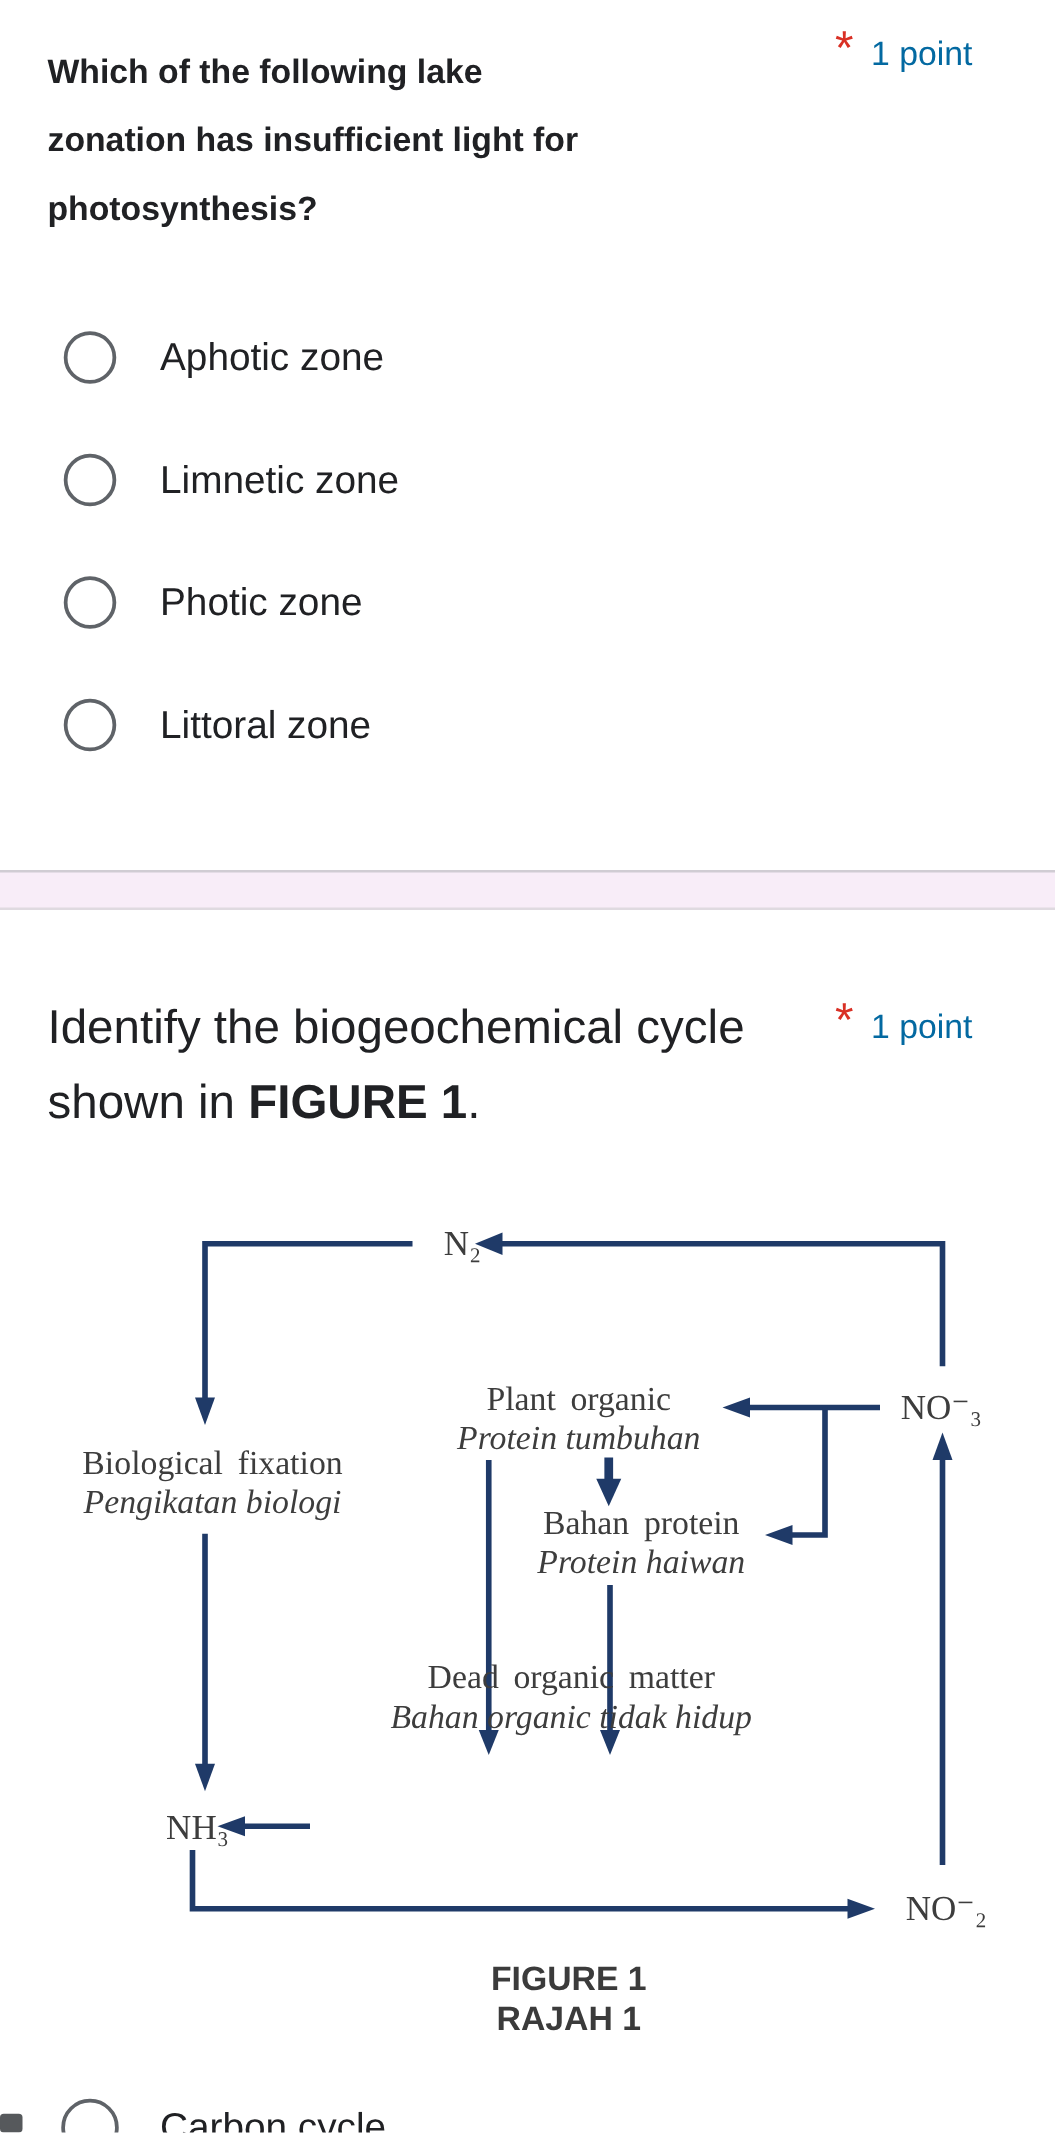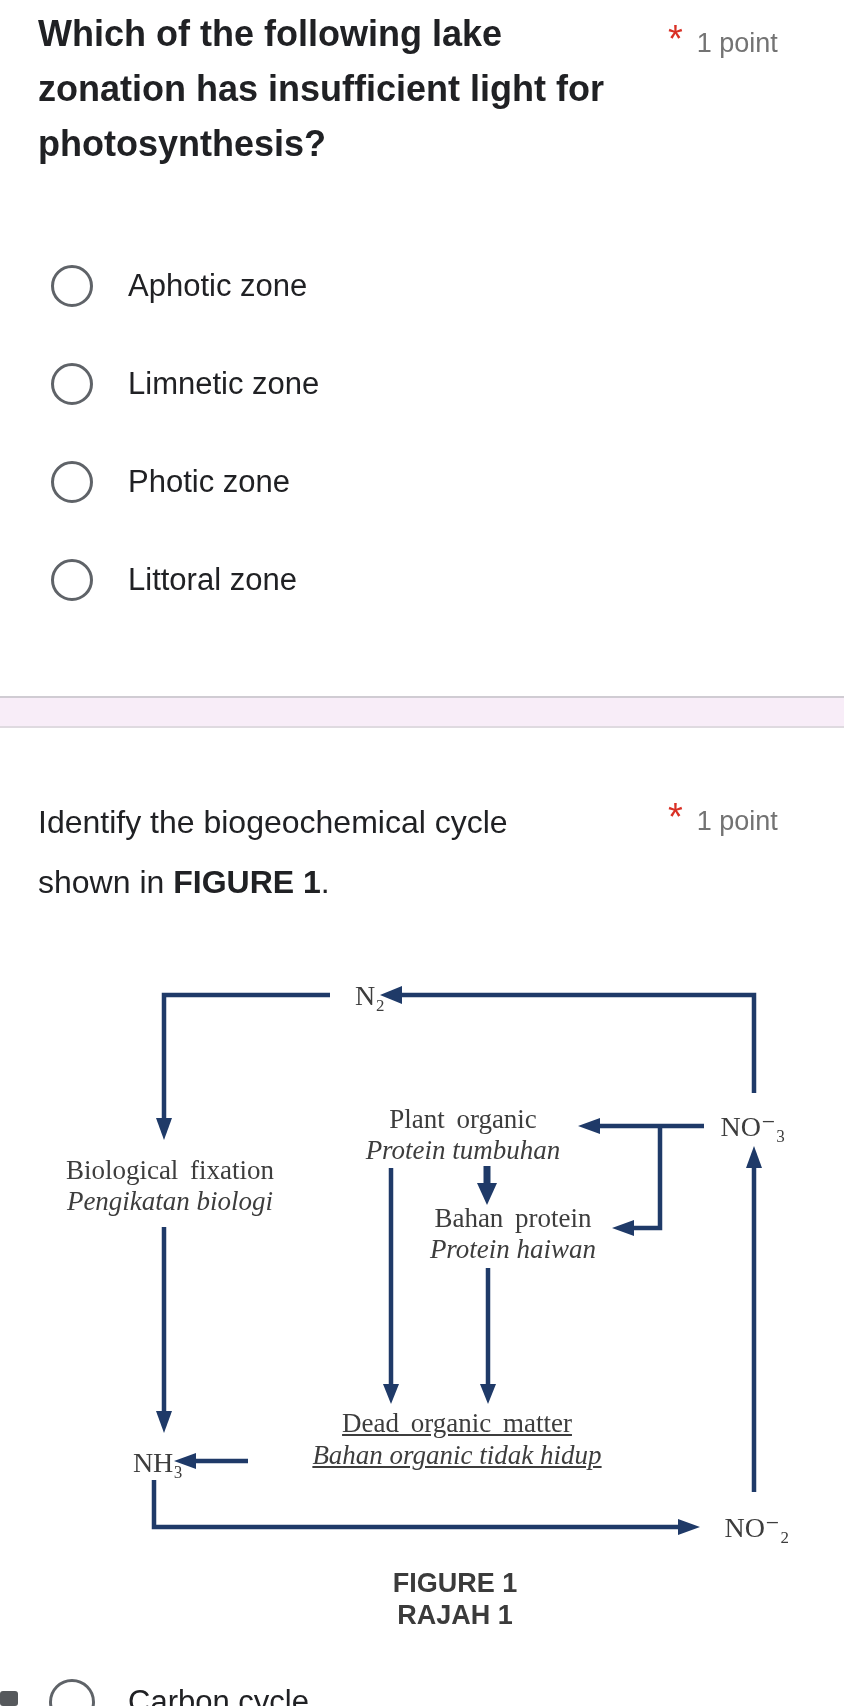--- a/index.html
+++ b/index.html
@@ -2,27 +2,27 @@
 <html><head>
 <meta charset="utf-8">
 <style>
   html,body{margin:0;padding:0;}
   body{
     width:844px;height:1706px;position:relative;overflow:hidden;
     background:#ffffff;font-family:"Liberation Sans",sans-serif;
   }
   
   .q-title{position:absolute;left:38px;color:#202124;}
-  .q1-title{top:6px;font-size:36px;font-weight:700;line-height:55px;}
-  .q2-title{top:792px;font-size:32px;font-weight:400;line-height:60px;}
+  .q1-title{top:30px;font-size:27px;font-weight:700;line-height:55px;}
+  .q2-title{top:792px;font-size:38px;font-weight:400;line-height:60px;}
   .q2-title .bold{font-weight:700;}
   
   .points{position:absolute;left:668px;display:flex;align-items:flex-start;}
   .points .star{color:#d93025;font-size:38px;line-height:1;font-weight:400;}
-  .points .pts{color:#737373;font-size:27px;margin-left:14px;margin-top:8px;white-space:nowrap;}
+  .points .pts{color:#0369a1;font-size:27px;margin-left:14px;margin-top:8px;white-space:nowrap;}
   .q1-points{top:20px;}
   .q2-points{top:798px;}
   
   .opt{position:absolute;left:51px;display:flex;align-items:center;height:44px;justify-content:space-between;}
   .radio{width:42px;height:42px;border:3px solid #5f6368;border-radius:50%;
          box-sizing:border-box;background:#fff;flex:0 0 auto;}
   .opt-label{margin-left:35px;font-size:31px;color:#202124;white-space:nowrap;}
   
   .band{position:absolute;left:0;top:696px;width:844px;height:32px;
         background:#f8edf8;border-top:2px solid #d0ccd3;border-bottom:2px solid #dfdae0;
@@ -157,21 +157,21 @@
     <div class="ms">Protein tumbuhan</div>
   </div>
   <div class="fig-label" style="left:398px;top:1203px;width:230px;">
     <div class="en">Bahan protein</div>
     <div class="ms">Protein haiwan</div>
   </div>
   <div class="fig-label" style="left:40px;top:1155px;width:260px;">
     <div class="en">Biological fixation</div>
     <div class="ms">Pengikatan biologi</div>
   </div>
-  <div class="fig-label" style="left:287px;top:1407px;width:340px;line-height:32px;text-decoration:underline;">
+  <div class="fig-label" style="left:287px;top:1325px;width:340px;line-height:32px;">
     <div class="en">Dead organic matter</div>
     <div class="ms">Bahan organic tidak hidup</div>
   </div>
 
   <div class="fig-caption">
     <div>FIGURE 1</div>
     <div class="ms">RAJAH 1</div>
   </div>
 
   <div class="opt" style="top:1680px;left:49px;">

